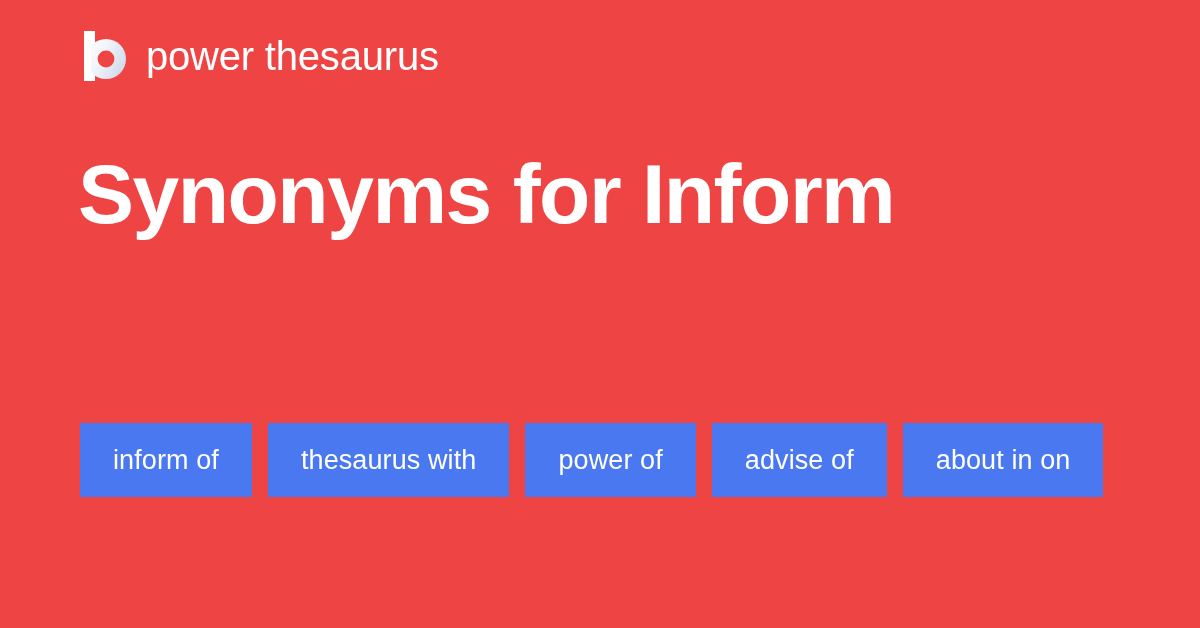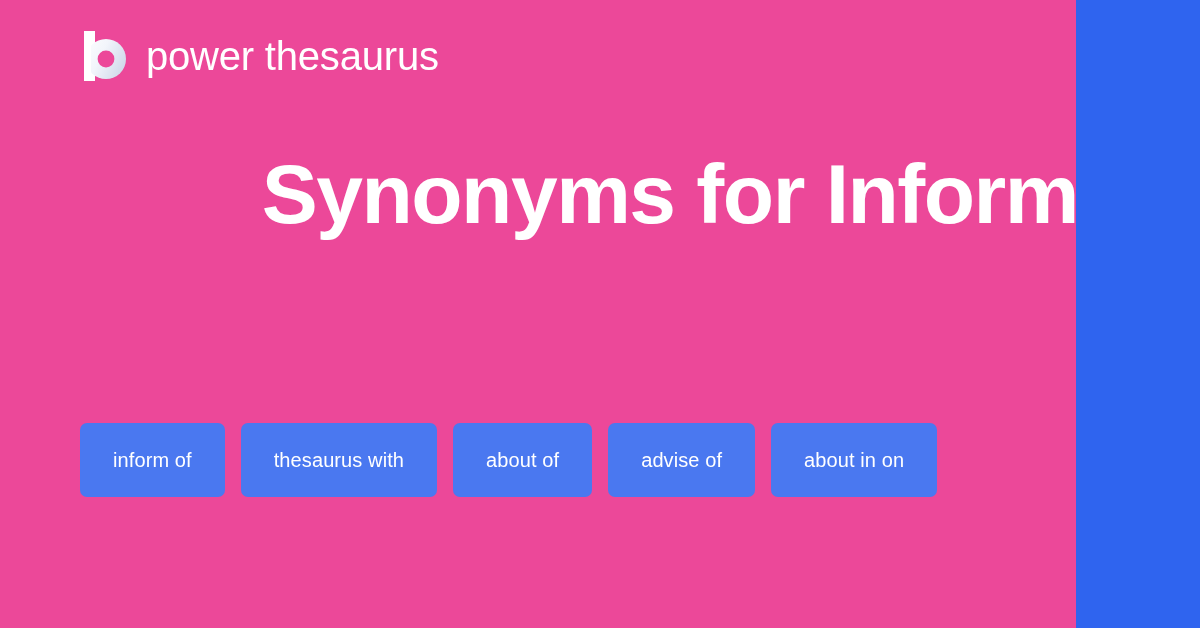--- a/index.html
+++ b/index.html
@@ -10,25 +10,24 @@
     width: 1200px;
     height: 628px;
     overflow: hidden;
     font-family: "Liberation Sans", sans-serif;
     background: #2f64ef;
     -webkit-font-smoothing: antialiased;
   }
 
   .page {
     position: relative;
-    width: 1076px;
+    width: 1200px;
     height: 628px;
-    background: #ec4899;
+    background: #ef4444;
     box-sizing: border-box;
-    text-align: right;
   }
 
   
   .brand {
     position: absolute;
     left: 80px;
     top: 28px;
     display: flex;
     align-items: center;
     gap: 18px;
@@ -73,29 +72,29 @@
     left: 80px;
     top: 423px;
     width: 1060px;
     display: flex;
     flex-wrap: wrap;
     gap: 22px 16px;
     align-content: flex-start;
   }
   .chip {
     background: #4a78f0;
-    border-radius: 7px;
+    border-radius: 0;
     height: 74px;
     box-sizing: border-box;
     padding: 0 33px;
     display: flex;
     align-items: center;
     justify-content: center;
     color: #ffffff;
-    font-size: 20px;
+    font-size: 27px;
     font-weight: 400;
     line-height: 1;
     white-space: nowrap;
     letter-spacing: 0.1px;
   }
 </style>
 </head>
 <body>
 
 <div class="page">
@@ -124,18 +123,18 @@
     <span class="brand-name">power thesaurus</span>
   </div>
 
   <h1 class="headline">
     <span class="headline-line">Synonyms for Inform</span>
   </h1>
 
   <div class="chips">
     <div class="chip">inform of</div>
     <div class="chip">thesaurus with</div>
-    <div class="chip">about of</div>
+    <div class="chip">power of</div>
     <div class="chip">advise of</div>
     <div class="chip">about in on</div>
   </div>
 
 </div>
 
 </body></html>

